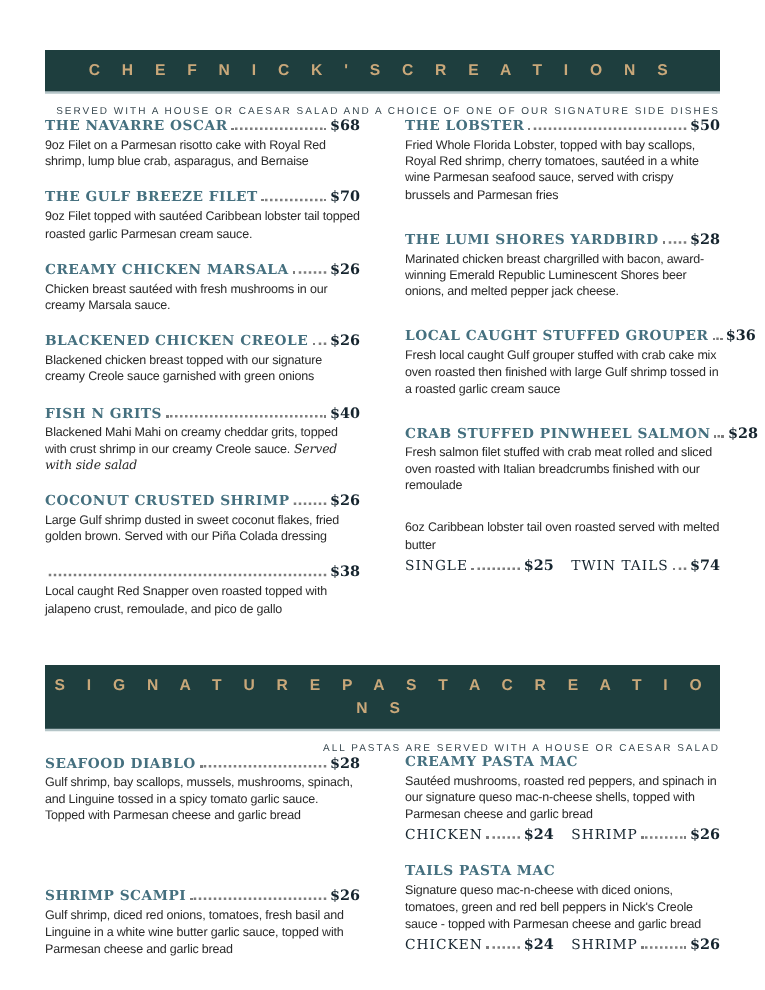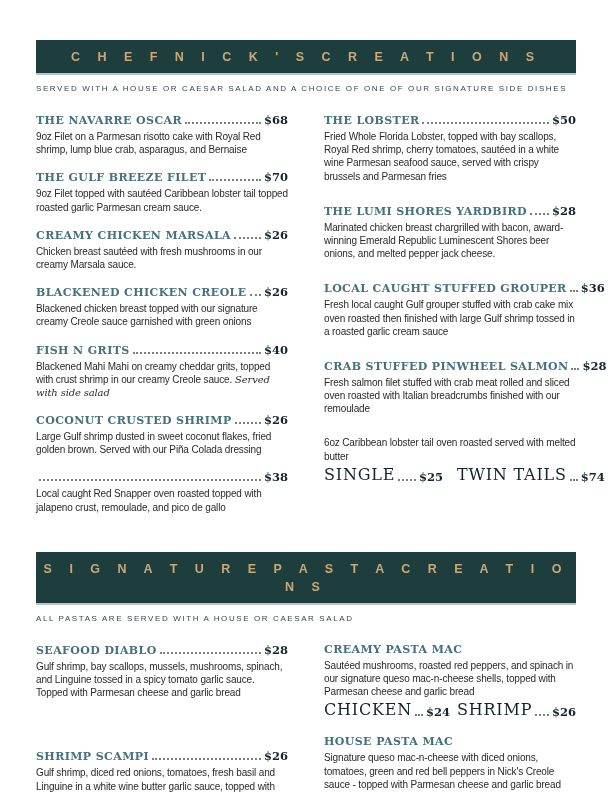--- a/index.html
+++ b/index.html
@@ -28,27 +28,27 @@
     box-shadow:0 2px 0 #b5c5c8;
   }
   .banner-text{
     color:var(--banner-text);
     font-weight:bold;
     font-size:12.5px;
     letter-spacing:7px;
     font-family:"Liberation Sans",sans-serif;
   }
   .section-sub{
-    text-align:left;
+    text-align:right;
     font-size:8px;
     letter-spacing:1.6px;
     color:var(--subtitle-text);
     margin:11px 0 0 0;
   }
-  .columns{display:flex;gap:36px;margin-top:20px;}
+  .columns{display:flex;gap:36px;margin-top:0;}
   .col{flex:1;min-width:0;}
   .item{margin-bottom:14px;}
   .col-right .item{margin-bottom:21px;}
   .pasta-section .col-left .item{margin-bottom:50px;}
   .pasta-section .col-right .item{margin-bottom:16px;}
   .item-head{display:flex;align-items:flex-end;}
   .item-name{
     font-family:"DejaVu Serif","Liberation Serif",serif;
     font-weight:bold;
     font-size:11px;
@@ -83,21 +83,21 @@
   }
   .variants{
     display:flex;
     align-items:flex-end;
     gap:14px;
     margin-top:2px;
   }
   .variant{flex:1;display:flex;align-items:flex-end;min-width:0;}
   .variant-label{
     font-family:"DejaVu Serif","Liberation Serif",serif;
-    font-size:16px;
+    font-size:11px;
     letter-spacing:0.8px;
     color:var(--price-text);
     white-space:nowrap;
   }
   .variant-price{
     font-family:"DejaVu Serif","Liberation Serif",serif;
     font-weight:bold;
     font-size:11.5px;
     color:var(--price-text);
     white-space:nowrap;
@@ -319,21 +319,21 @@
   <span class="variant">
     <span class="variant-label">SHRIMP</span>
     <span class="leader"></span>
     <span class="variant-price">$26</span>
   </span>
 </div>
   </div>
 
   <div class="item">
     <div class="item-head">
-      <span class="item-name">HOUSE PASTA MAC</span>
+      <span class="item-name">TAILS PASTA MAC</span>
 
     </div>
     <div class="item-desc">
       <span class="desc-text">Signature queso mac-n-cheese with diced onions, tomatoes, green and red bell peppers in Nick's Creole sauce - topped with Parmesan cheese and garlic bread</span>
     </div>
     <div class="variants">
   <span class="variant">
     <span class="variant-label">CHICKEN</span>
     <span class="leader"></span>
     <span class="variant-price">$24</span>

